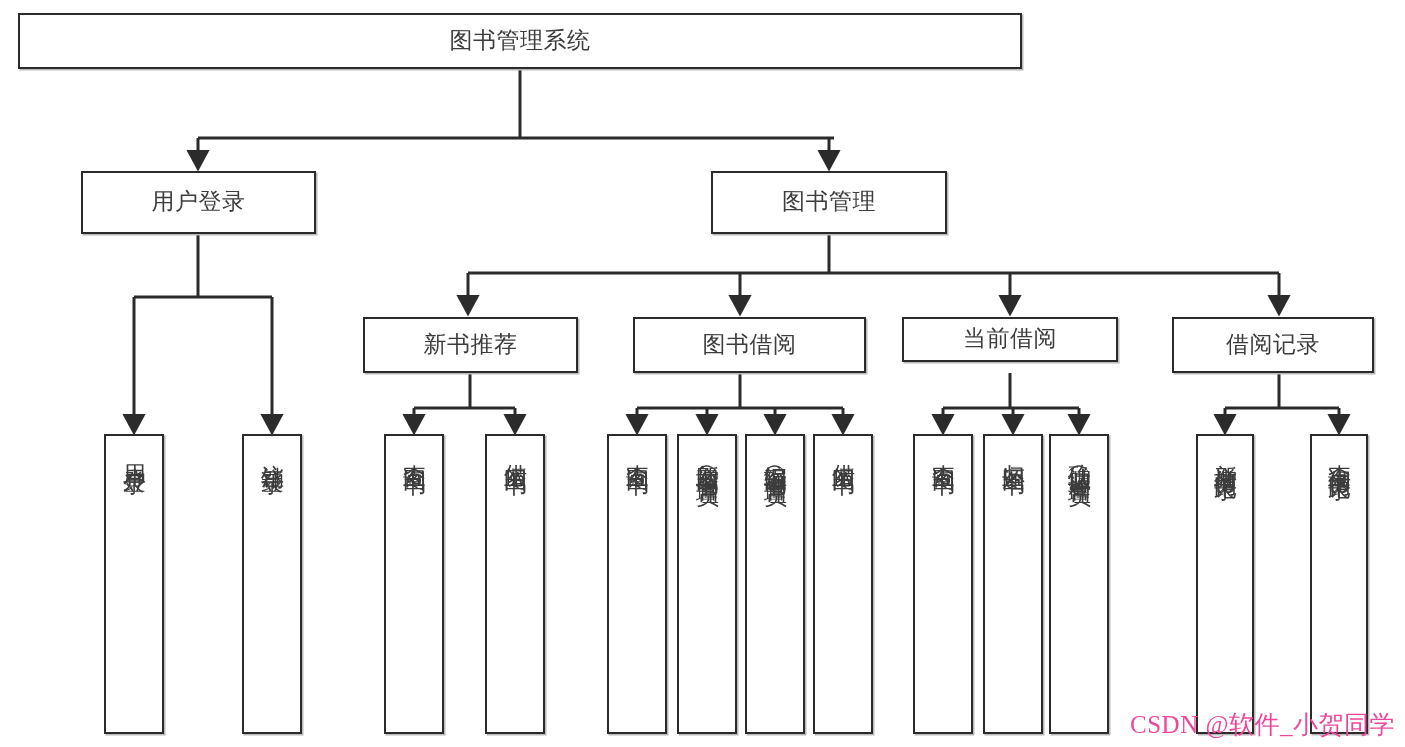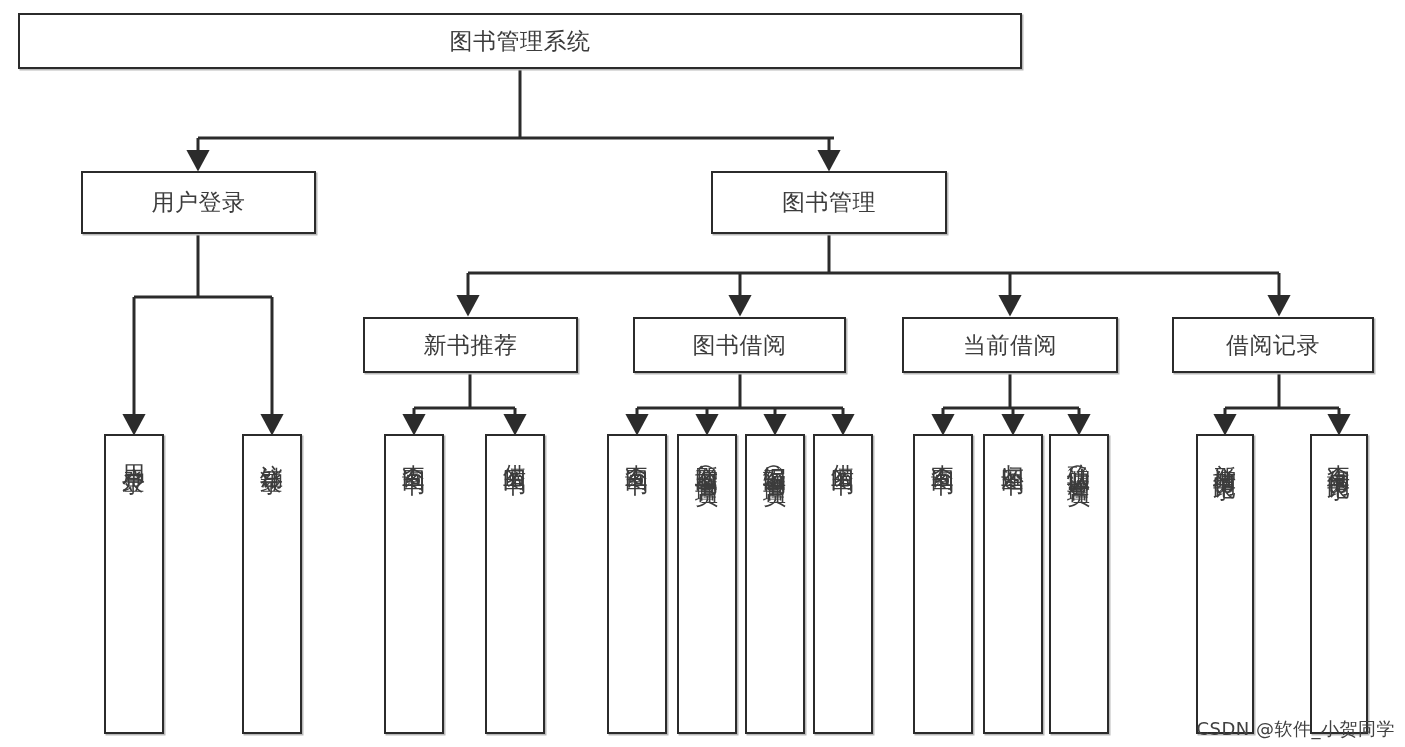--- a/index.html
+++ b/index.html
@@ -9,20 +9,21 @@
   }
   body {
     font-family: "DejaVu Sans", "Liberation Sans", sans-serif;
   }
   #canvas {
     position: relative;
     width: 1405px;
     height: 747px;
     background: #ffffff;
     overflow: hidden;
+    font-family: Liberation Serif, serif;
   }
   .node {
     position: absolute;
     box-sizing: border-box;
     border: 2.5px solid #2b2b2b;
     background: #ffffff;
     color: #3c3c3c;
     display: flex;
     align-items: center;
     justify-content: center;
@@ -61,22 +62,22 @@
     left: 0;
     top: 0;
     width: 1405px;
     height: 747px;
     pointer-events: none;
   }
   .watermark {
     position: absolute;
     right: 10px;
     bottom: 6px;
-    font-size: 18px;
-    color: #404040;
+    font-size: 25px;
+    color: #ec4899;
     white-space: nowrap;
     letter-spacing: 0.5px;
   }
 </style>
 </head>
 <body>
 
 <div id="canvas">
 
   <svg id="wires" viewBox="0 0 1405 747">
@@ -136,24 +137,24 @@
   <div class="node h" style="left:81px; top:171px; width:235px; height:63px;">
     <span class="label">用户登录</span>
   </div>
   <div class="node h" style="left:363px; top:317px; width:215px; height:56px;">
     <span class="label">新书推荐</span>
   </div>
 
   <div class="node h" style="left:711px; top:171px; width:236px; height:63px;">
     <span class="label">图书管理</span>
   </div>
-  <div class="node h" style="left:633px; top:317px; width:213px; height:56px;">
+  <div class="node h" style="left:633px; top:317px; width:233px; height:56px;">
     <span class="label">图书借阅</span>
   </div>
-  <div class="node h" style="left:902px; top:317px; width:216px; height:56px;text-align:center;">
+  <div class="node h" style="left:902px; top:317px; width:216px; height:45px;text-align:center;">
     <span class="label">当前借阅</span>
   </div>
   <div class="node h" style="left:1172px; top:317px; width:202px; height:56px;">
     <span class="label">借阅记录</span>
   </div>
 
   <div class="node v" style="left:104px; top:434px; width:60px; height:300px;">
     <span class="label">用户登录</span>
   </div>
   <div class="node v" style="left:242px; top:434px; width:60px; height:300px;">

